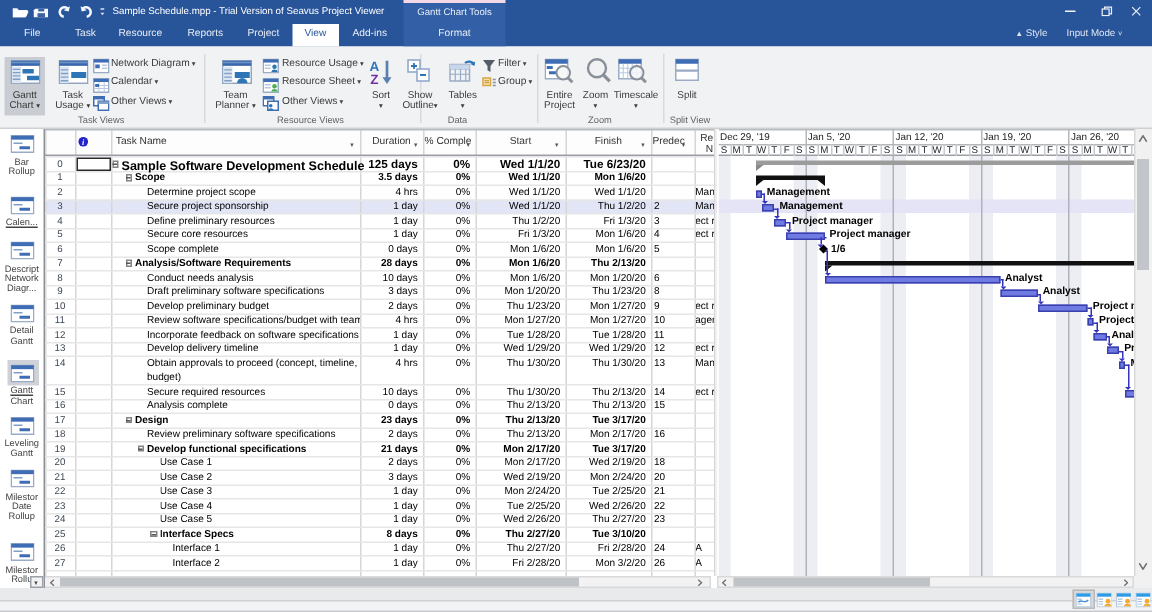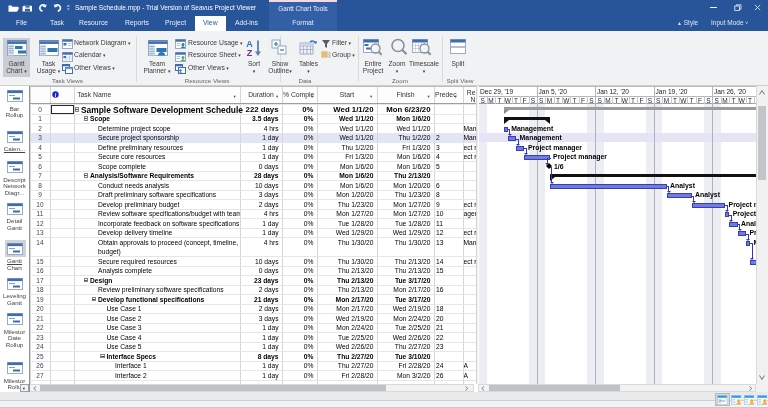--- a/index.html
+++ b/index.html
@@ -316,24 +316,24 @@
 <div style="position:absolute;left:276px;top:94px;width:6px;height:7px;font-size:4.5px;color:#555;">▾</div>
 <div style="position:absolute;left:311px;top:94px;width:6px;height:7px;font-size:4.5px;color:#555;">▾</div>
 <div style="position:absolute;left:370px;top:94px;width:6px;height:7px;font-size:4.5px;color:#555;">▾</div>
 <div style="position:absolute;left:427.5px;top:94px;width:6px;height:7px;font-size:4.5px;color:#555;">▾</div>
 <div style="position:absolute;left:454.5px;top:94px;width:6px;height:7px;font-size:4.5px;color:#555;">▾</div>
 <div style="position:absolute;left:51.4px;top:104.7px;width:22.2px;height:9.6px;border:1.5px solid #2a2a2a;background:#fff;"></div>
 <div style="position:absolute;left:29.5px;top:104.7px;width:20.9px;height:9px;font-size:6.5px;color:#3a4654;text-align:center;line-height:9.2px;">0</div>
 <div style="position:absolute;left:81px;top:104.7px;width:159px;height:10.2px;font-size:8.4px;font-weight:bold;color:#000;line-height:10.5px;white-space:nowrap;">Sample Software Development Schedule</div>
 <div style="position:absolute;left:74.5px;top:107.1px;width:4.6px;height:4.6px;border:0.8px solid #848484;background:#fff;"></div>
 <div style="position:absolute;left:75.3px;top:108.8px;width:2.8px;height:0.8px;background:#555;"></div>
-<div style="position:absolute;left:240px;top:104.89999999999999px;width:38.5px;height:9px;font-size:7.8px;color:#000;line-height:10px;white-space:nowrap;font-weight:bold;text-align:right;">222 days</div>
+<div style="position:absolute;left:240px;top:104.89999999999999px;width:38.5px;height:9px;font-size:7.8px;color:#000;line-height:10px;white-space:nowrap;font-weight:bold;text-align:right;">125 days</div>
 <div style="position:absolute;left:282px;top:104.89999999999999px;width:31.5px;height:9px;font-size:7.8px;color:#000;line-height:10px;white-space:nowrap;font-weight:bold;text-align:right;">0%</div>
 <div style="position:absolute;left:317px;top:104.89999999999999px;width:56.5px;height:9px;font-size:7.8px;color:#000;line-height:10px;white-space:nowrap;font-weight:bold;text-align:right;">Wed 1/1/20</div>
-<div style="position:absolute;left:377px;top:104.89999999999999px;width:53.5px;height:9px;font-size:7.8px;color:#000;line-height:10px;white-space:nowrap;font-weight:bold;text-align:right;">Mon 6/23/20</div>
+<div style="position:absolute;left:377px;top:104.89999999999999px;width:53.5px;height:9px;font-size:7.8px;color:#000;line-height:10px;white-space:nowrap;font-weight:bold;text-align:right;">Tue 6/23/20</div>
 <div style="position:absolute;left:29.5px;top:114.2px;width:20.9px;height:9px;font-size:6.5px;color:#3a4654;text-align:center;line-height:9.2px;">1</div>
 <div style="position:absolute;left:90px;top:114.2px;width:150px;height:9px;font-size:6.7px;color:#000;line-height:9.2px;white-space:nowrap;font-weight:bold;overflow:hidden;">Scope</div>
 <div style="position:absolute;left:83.5px;top:116.39999999999999px;width:4.6px;height:4.6px;border:0.8px solid #848484;background:#fff;"></div>
 <div style="position:absolute;left:84.3px;top:118.1px;width:2.8px;height:0.8px;background:#555;"></div>
 <div style="position:absolute;left:240px;top:114.39999999999999px;width:38.5px;height:9px;font-size:6.7px;color:#000;line-height:9.2px;white-space:nowrap;font-weight:bold;text-align:right;">3.5 days</div>
 <div style="position:absolute;left:282px;top:114.39999999999999px;width:31.5px;height:9px;font-size:6.7px;color:#000;line-height:9.2px;white-space:nowrap;font-weight:bold;text-align:right;">0%</div>
 <div style="position:absolute;left:317px;top:114.39999999999999px;width:56.5px;height:9px;font-size:6.7px;color:#000;line-height:9.2px;white-space:nowrap;font-weight:bold;text-align:right;">Wed 1/1/20</div>
 <div style="position:absolute;left:377px;top:114.39999999999999px;width:53.5px;height:9px;font-size:6.7px;color:#000;line-height:9.2px;white-space:nowrap;font-weight:bold;text-align:right;">Mon 1/6/20</div>
 <div style="position:absolute;left:29.5px;top:123.7px;width:20.9px;height:9px;font-size:6.5px;color:#3a4654;text-align:center;line-height:9.2px;">2</div>
 <div style="position:absolute;left:98px;top:123.7px;width:142px;height:9px;font-size:6.7px;color:#000;line-height:9.2px;white-space:nowrap;overflow:hidden;">Determine project scope</div>

